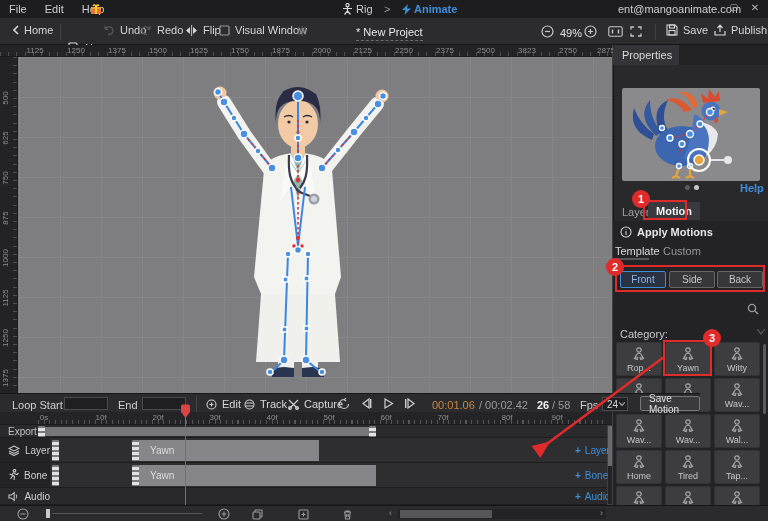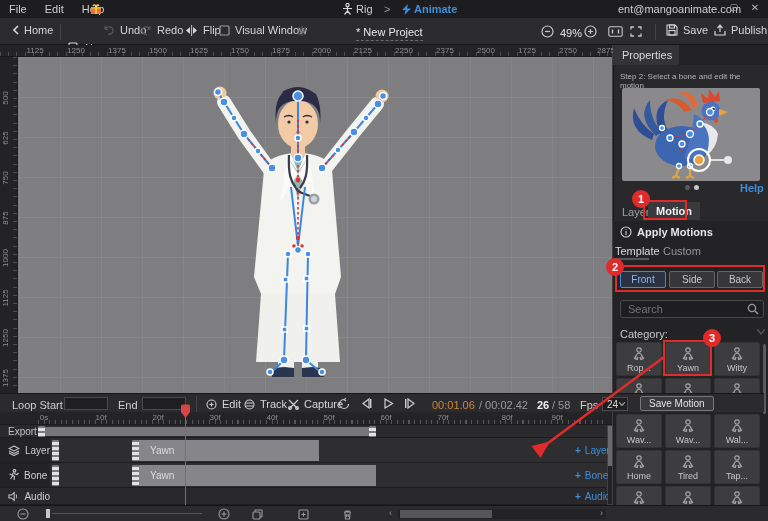--- a/index.html
+++ b/index.html
@@ -61,21 +61,21 @@
   #cat-select { left:657px; top:324px; width:111px; height:16px; background:#f0f0f0; border:1px solid #8a8a8d;
     color:#222; font-size:10px; display:flex; align-items:center; padding-left:6px; }
 
   .cell { position:absolute; width:46px; height:34px; background:#3d3d40; border:1px solid #333336;
     border-radius:2px; display:flex; flex-direction:column; align-items:center; justify-content:flex-end; }
   .cell .lbl { font-size:9px; color:#c6c6c9; line-height:11px; padding-bottom:1px; max-width:44px;
     overflow:hidden; white-space:nowrap; }
   .glyph { width:16px; height:15px; opacity:.8; margin-bottom:1px; }
 
   
-  #tl-head { left:0; top:393px; width:764px; height:19px; background:#2b2b2e; border-top:1px solid #161618; }
+  #tl-head { left:0; top:393px; width:700px; height:19px; background:#2b2b2e; border-top:1px solid #161618; }
   .tl-input { width:44px; height:13px; background:#1f1f22; border:1px solid #4a4a4e; }
   #fps-box { width:26px; height:14px; background:#1f1f22; border:1px solid #4a4a4e; color:#d8d8da;
     display:flex; align-items:center; justify-content:space-between; padding:0 2px 0 4px; font-size:10px; }
   #save-motion { height:15px; background:#3a3a3d; border:1px solid #77777b; border-radius:2px;
     color:#e2e2e4; font-size:10px; display:flex; align-items:center; padding:0 8px; }
   #frame-ruler { left:0; top:412px; width:612px; height:13px; background:#242427; border-bottom:1px solid #1b1b1e; }
   #frame-ruler .ticks { position:absolute; left:38px; bottom:0; width:570px; height:4px;
     background:repeating-linear-gradient(90deg,#55555a 0 1px,transparent 1px 5.7px); }
   .frl { position:absolute; top:1px; font-size:8px; color:#8e8e92; transform:translateX(-50%); }
   .trackrow { position:absolute; left:0; width:607px; background:#2e2e31; border-bottom:1px solid #1d1d20; }
@@ -241,21 +241,21 @@
       <span class="hrl" style="left:117px">1375</span>
       <span class="hrl" style="left:158px">1500</span>
       <span class="hrl" style="left:199px">1625</span>
       <span class="hrl" style="left:240px">1750</span>
       <span class="hrl" style="left:281px">1875</span>
       <span class="hrl" style="left:322px">2000</span>
       <span class="hrl" style="left:363px">2125</span>
       <span class="hrl" style="left:404px">2250</span>
       <span class="hrl" style="left:445px">2375</span>
       <span class="hrl" style="left:486px">2500</span>
-      <span class="hrl" style="left:527px">1725</span>
+      <span class="hrl" style="left:527px">3823</span>
       <span class="hrl" style="left:568px">2750</span>
       <span class="hrl" style="left:606px">2875</span>
   </div>
   <div class="abs" id="vruler">
       <div class="ticks"></div>
     <span class="vrl" style="top:41px">500</span>
       <span class="vrl" style="top:81px">625</span>
       <span class="vrl" style="top:121px">750</span>
       <span class="vrl" style="top:161px">875</span>
       <span class="vrl" style="top:201px">1000</span>
@@ -335,21 +335,20 @@
       <circle cx="92" cy="298" r="4"></circle>
         <circle cx="114" cy="298" r="4"></circle>
       <circle cx="78" cy="310" r="3"></circle>
         <circle cx="130" cy="310" r="3"></circle>
     </g>
   </svg>
 
   <div class="abs" id="rpanel"></div>
   <div class="abs" id="prop-head"></div>
   <div class="abs" id="prop-tab">Properties</div>
-  <div class="abs" id="step-text">Step 2: Select a bone and edit the motion</div>
 
   <div class="abs" id="thumb">
     <svg width="138" height="93" viewBox="0 0 138 93">
       <path d="M30 52 Q6 42 12 20 Q18 36 32 46 Z" fill="#2e4f96"></path>
       <path d="M34 48 Q14 28 28 12 Q28 32 40 44 Z" fill="#35599f"></path>
       <path d="M38 46 Q28 20 46 12 Q38 30 46 42 Z" fill="#2e4f96"></path>
       <ellipse cx="60" cy="58" rx="27" ry="20" fill="#3c66b0"></ellipse>
       <path d="M72 26 Q92 34 86 64 Q76 74 62 70 Q70 50 72 26 Z" fill="#4a74c0"></path>
       <path d="M78 34 Q92 44 84 68 Q95 60 96 46 Q92 36 78 34 Z" fill="#e8e8ea"></path>
       <path d="M70 22 Q58 6 44 12 Q56 14 62 24 Z" fill="#d95a30"></path>
@@ -396,21 +395,20 @@
   </span>
   <span class="abs" style="left:637px;top:226px;font-weight:bold;color:#e6e6e8">Apply Motions</span>
   <span class="abs" style="left:615px;top:245px;color:#dcdcde">Template</span>
   <span class="abs" style="left:663px;top:245px;color:#96969a">Custom</span>
   <div class="abs" style="left:613px;top:258px;width:36px;height:2px;background:#55555a"></div>
 
   <div class="abs dir-btn dir-active" style="left:620px;top:271px">Front</div>
   <div class="abs dir-btn" style="left:669px;top:271px">Side</div>
   <div class="abs dir-btn" style="left:717px;top:271px">Back</div>
 
-  <input class="abs" id="search-box" placeholder="Search" style="">
   <span class="abs" style="left:747px;top:303px">
     <svg width="12" height="12" viewBox="0 0 12 12" fill="none" stroke="#9a9a9d" stroke-width="1.4">
         <circle cx="5" cy="5" r="3.6"></circle>
         <path d="M8 8 L11 11"></path>
       </svg>
   </span>
 
   <span class="abs" style="left:620px;top:328px;color:#c8c8cb">Category:</span>
   <span class="abs" style="left:757px;top:329px">
     <svg width="8" height="6" viewBox="0 0 8 6">

